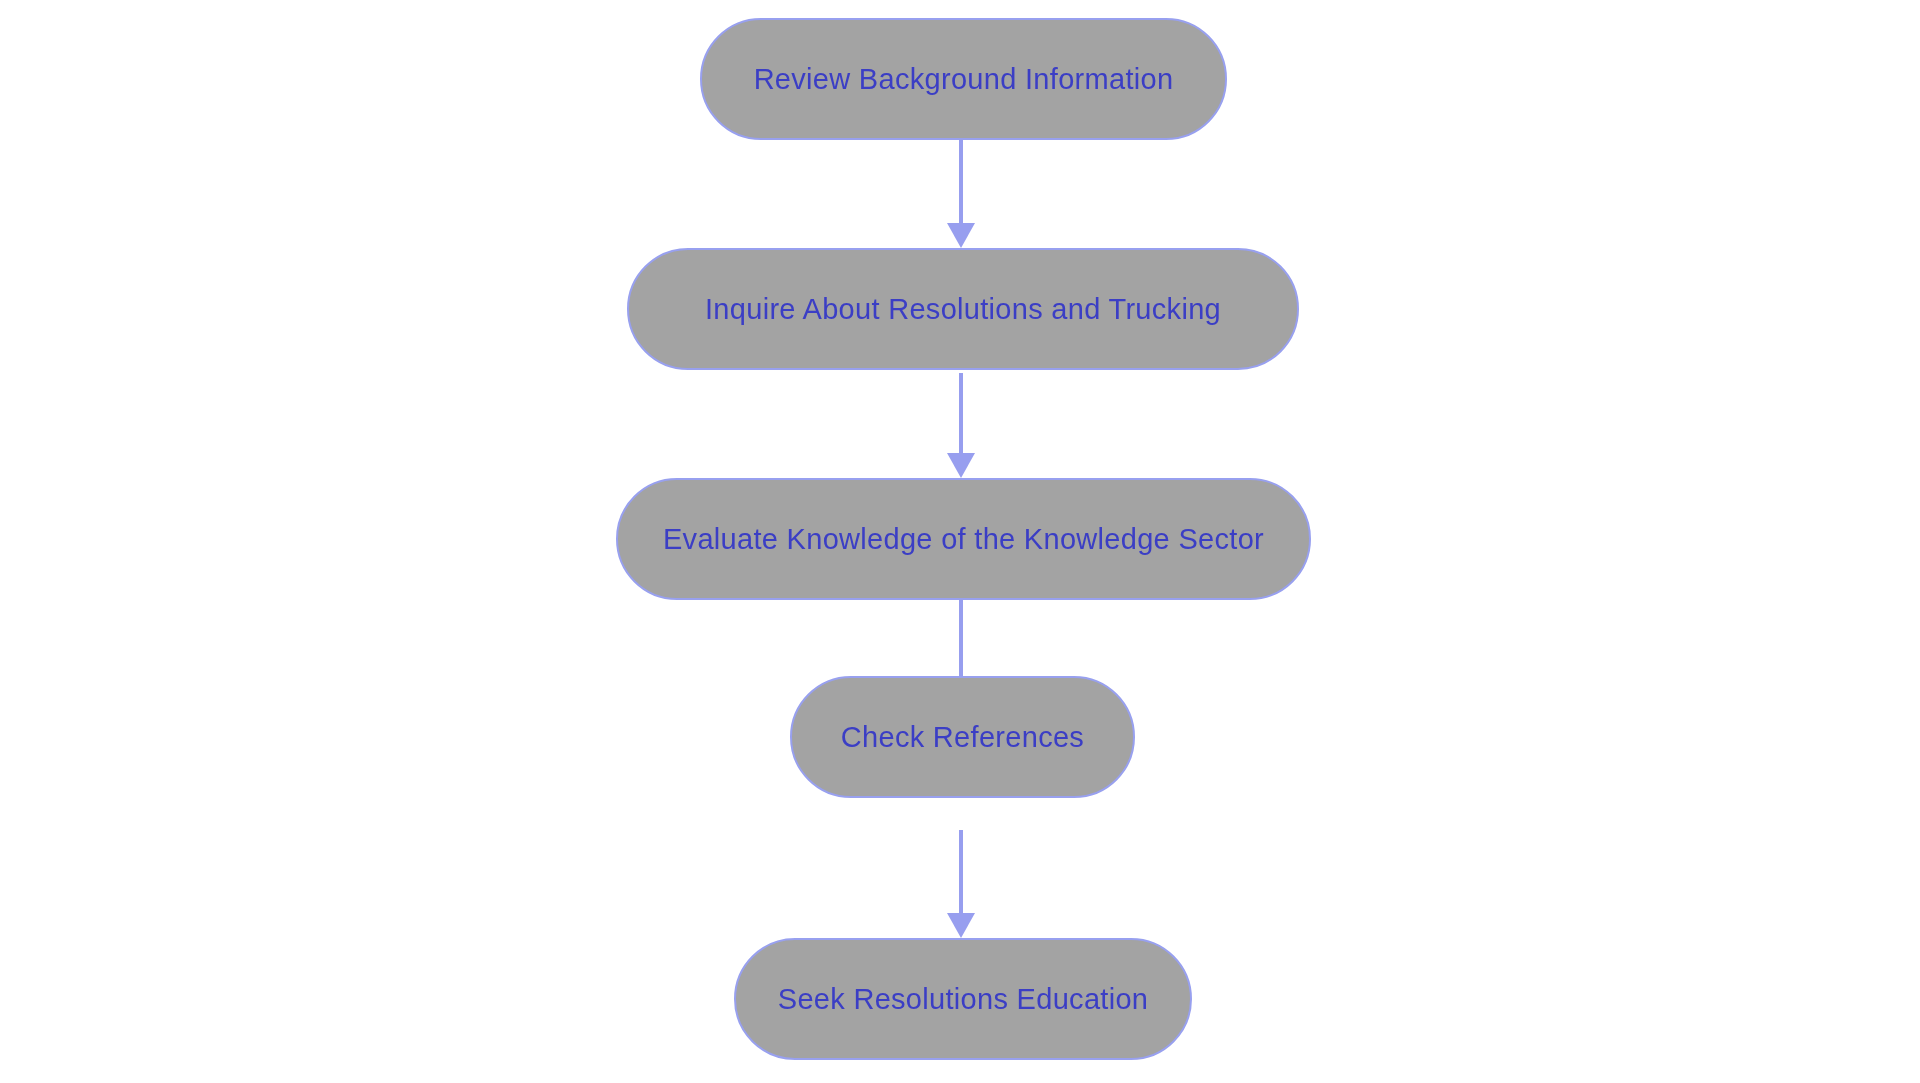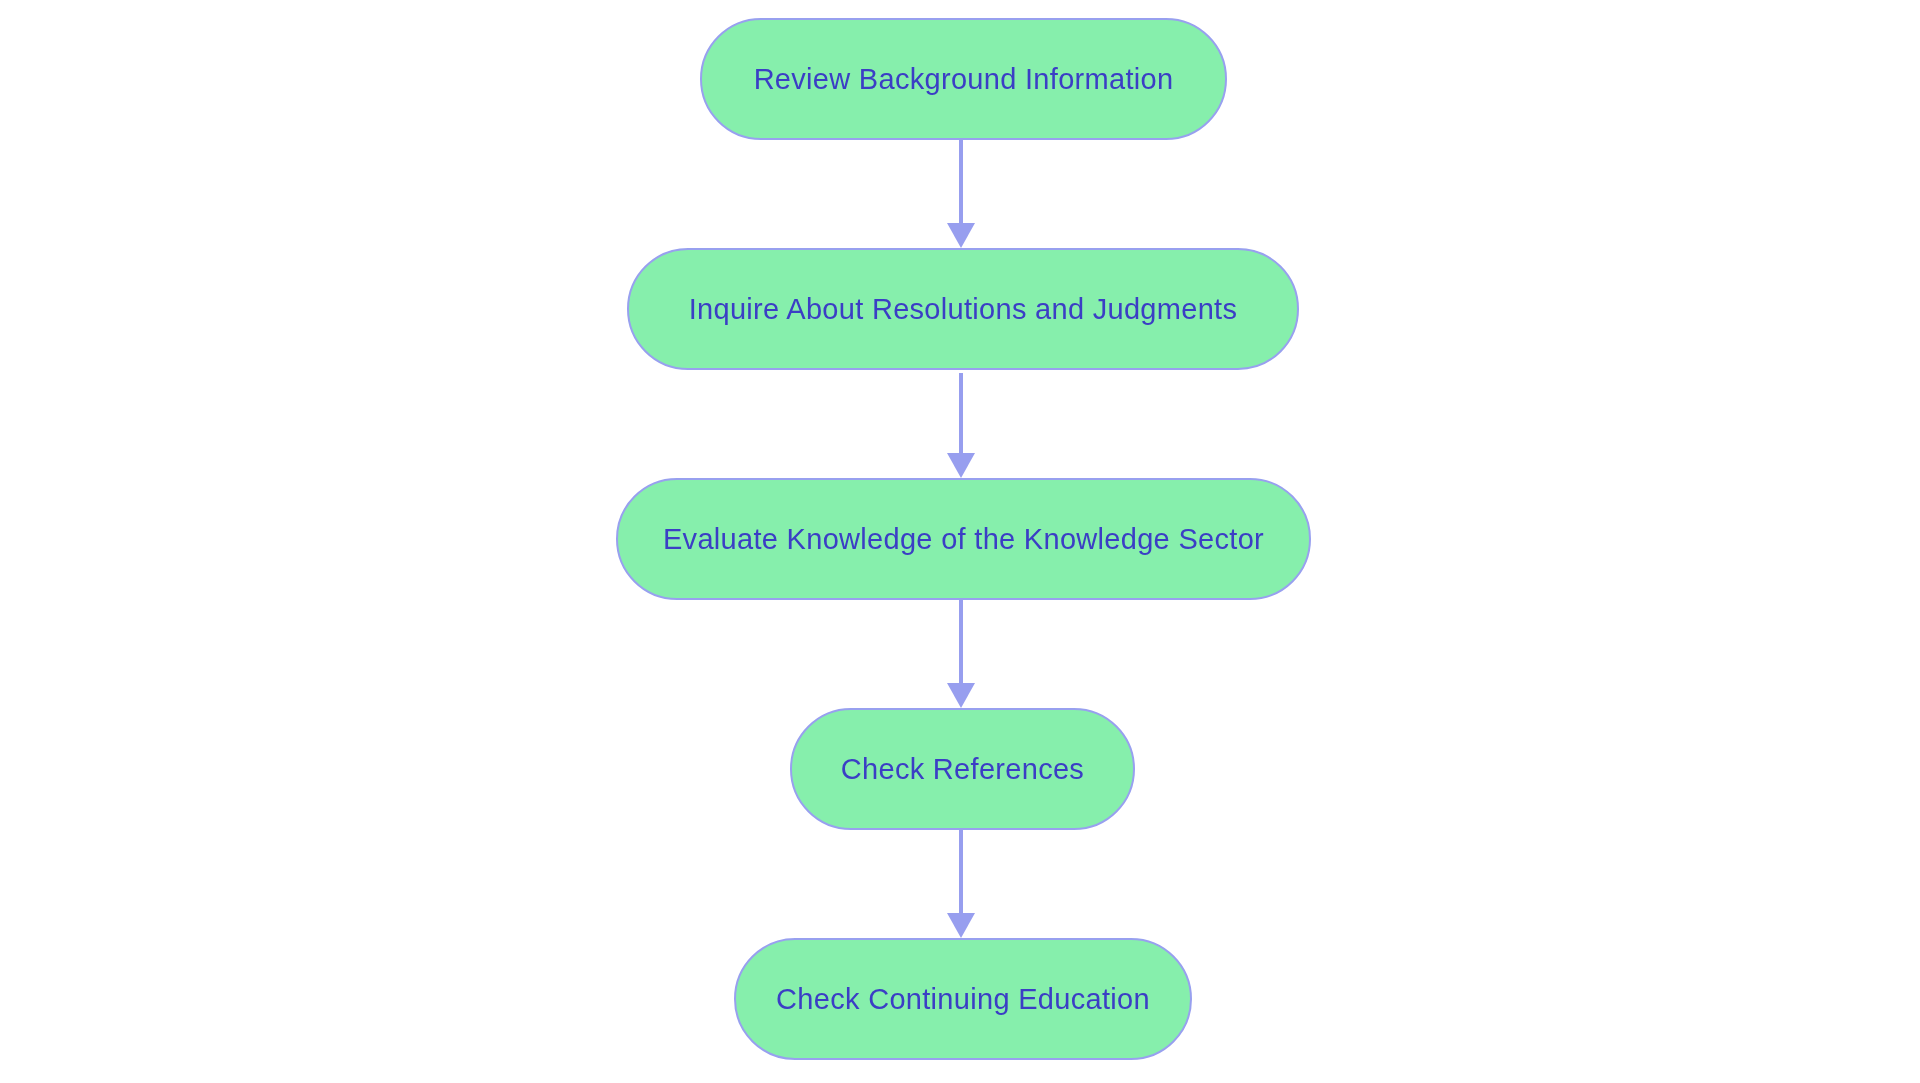--- a/index.html
+++ b/index.html
@@ -15,37 +15,37 @@
     overflow: hidden;
   }
   .canvas {
     position: absolute;
     inset: 0;
   }
   .node {
     position: absolute;
     height: 122px;
     border-radius: 61px;
-    background: #86efac;
+    background: #a3a3a3;
     border: 2px solid #98a0ef;
     box-sizing: border-box;
     display: flex;
     align-items: center;
     justify-content: center;
     color: #3b3ec5;
     font-size: 29px;
     font-weight: 500;
     letter-spacing: 0.3px;
     white-space: nowrap;
     text-align: center;
   }
   .n1 { left: 700px; top: 18px;  width: 527px; }
   .n2 { left: 627px; top: 248px; width: 672px; }
   .n3 { left: 616px; top: 478px; width: 695px; }
-  .n4 { left: 790px; top: 708px; width: 345px; }
+  .n4 { left: 790px; top: 676px; width: 345px; }
   .n5 { left: 734px; top: 938px; width: 458px; }
 
   .arrow {
     position: absolute;
     width: 30px;
     left: 946px;
   }
   .a1 { top: 140px; height: 108px; }
   .a2 { top: 373px; height: 105px; }
   .a3 { top: 600px; height: 108px; }
@@ -74,36 +74,36 @@
 
 <div class="canvas">
 
   <div class="node n1">Review Background Information</div>
 
   <div class="arrow a1">
     <div class="line"></div>
     <div class="head"></div>
   </div>
 
-  <div class="node n2">Inquire About Resolutions and Judgments</div>
+  <div class="node n2">Inquire About Resolutions and Trucking</div>
 
   <div class="arrow a2">
     <div class="line"></div>
     <div class="head"></div>
   </div>
 
   <div class="node n3">Evaluate Knowledge of the Knowledge Sector</div>
 
   <div class="arrow a3">
     <div class="line"></div>
     <div class="head"></div>
   </div>
 
   <div class="node n4">Check References</div>
 
   <div class="arrow a4">
     <div class="line"></div>
     <div class="head"></div>
   </div>
 
-  <div class="node n5">Check Continuing Education</div>
+  <div class="node n5">Seek Resolutions Education</div>
 
 </div>
 
 </body></html>

